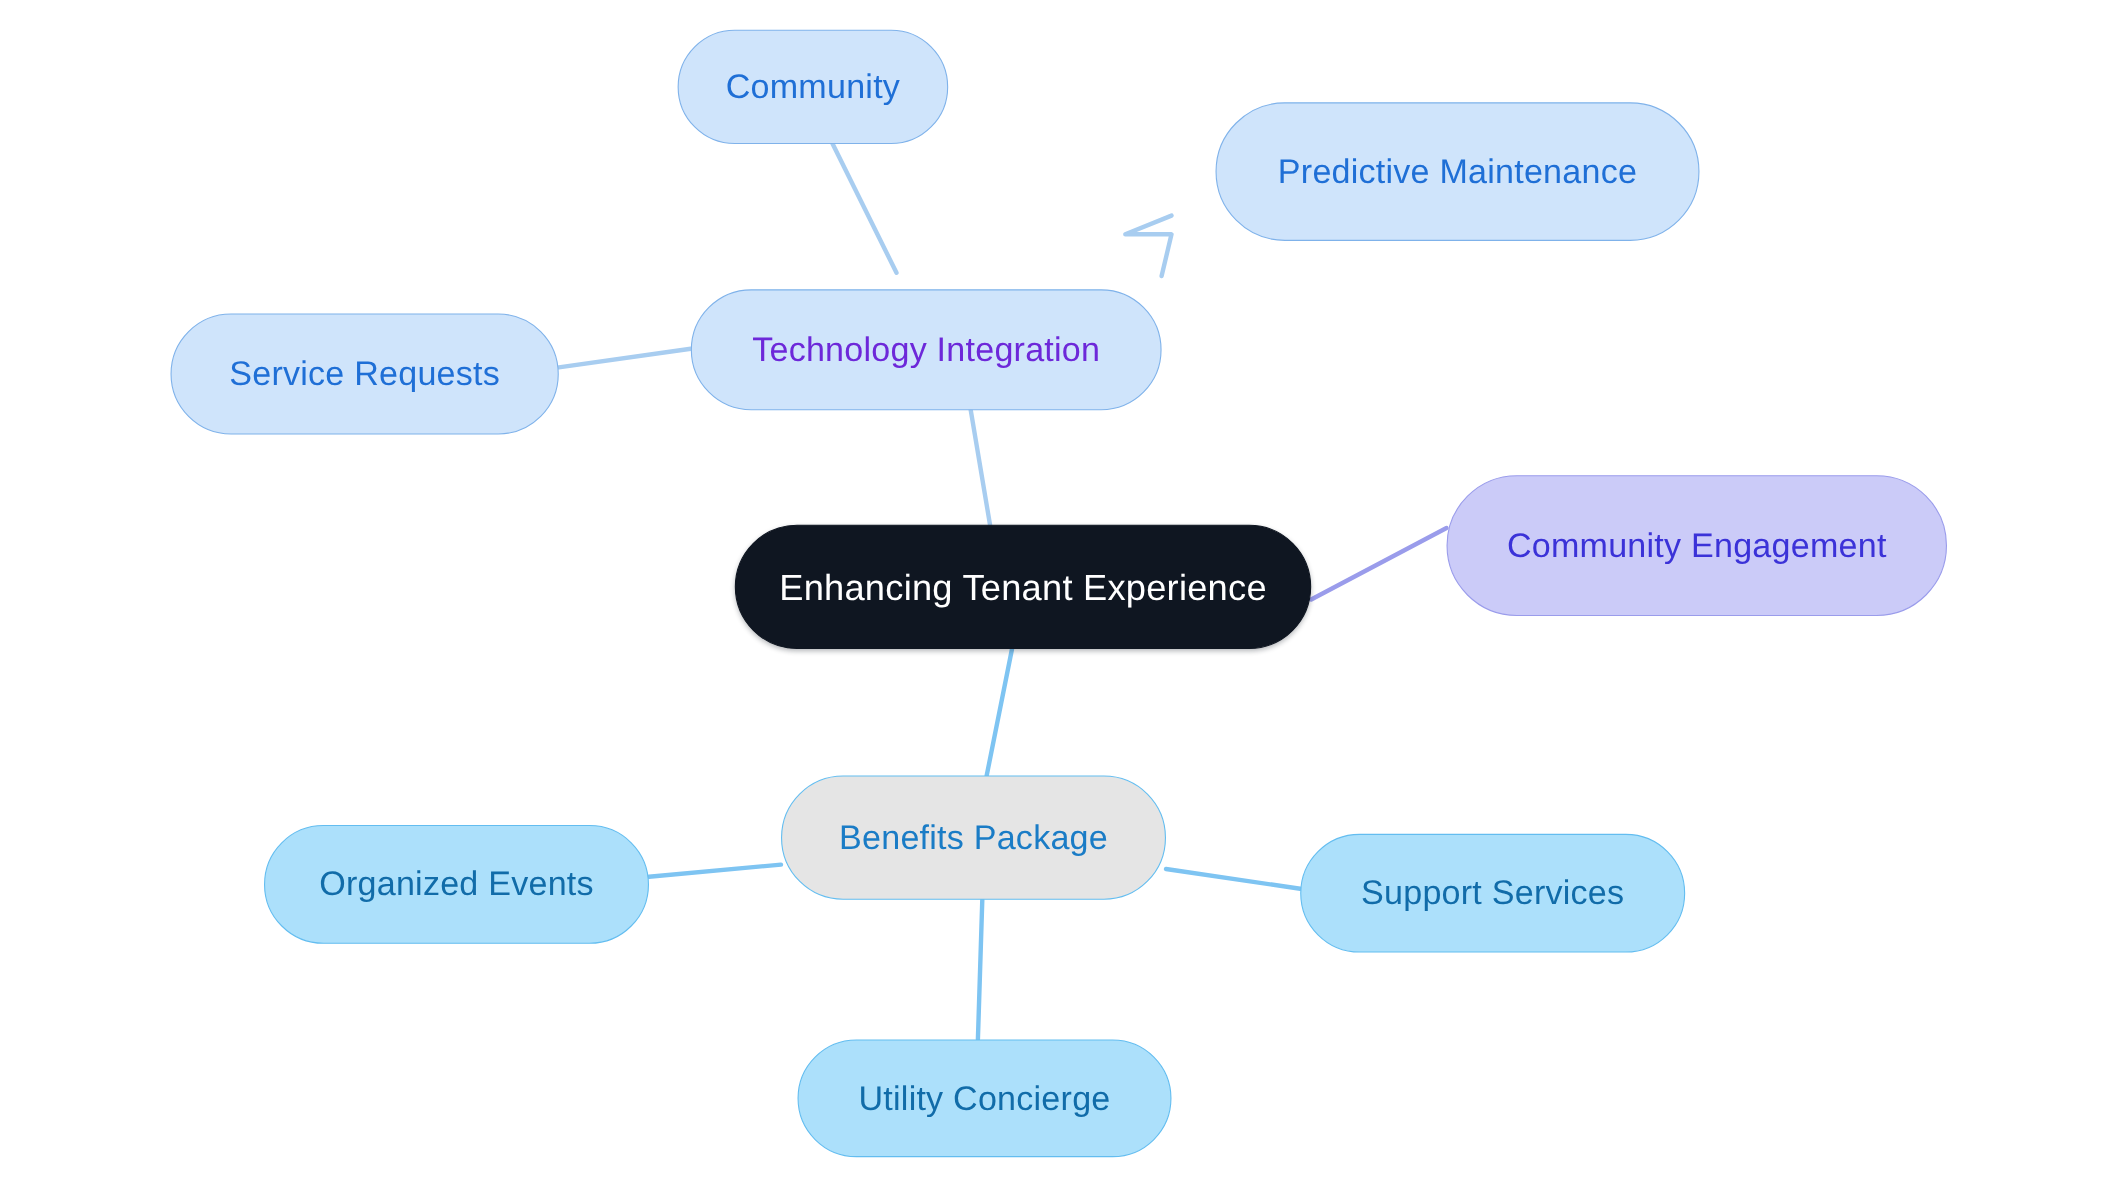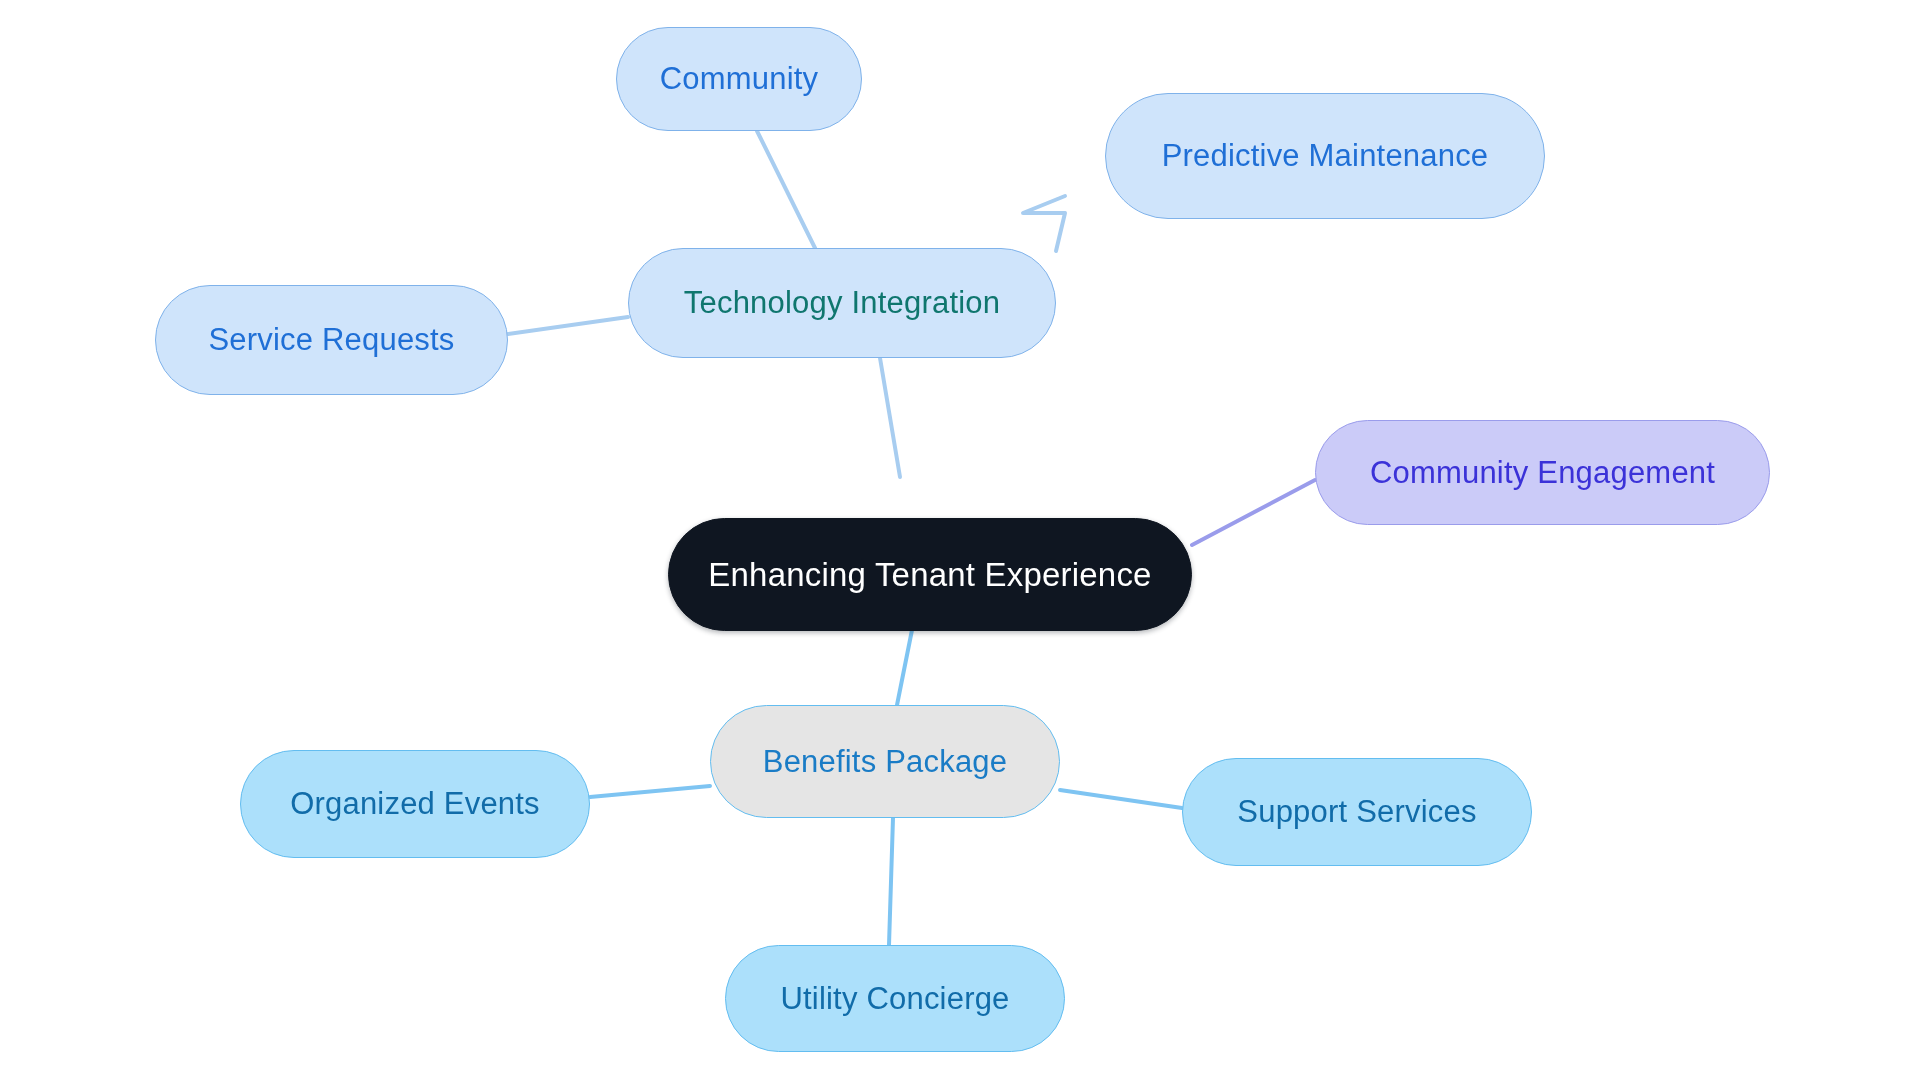--- a/index.html
+++ b/index.html
@@ -35,27 +35,27 @@
     white-space: nowrap;
     letter-spacing: 0.2px;
   }
   .node-root {
     background: #0f1621;
     color: #ffffff;
     border: 1px solid #0f1621;
     box-shadow: 0 2px 5px rgba(15,22,33,0.30);
     font-size: 33px;
     font-weight: 400;
-    margin-top: 41px;
   }
   .node-branch-tech {
     background: #cfe4fb;
     border: 1.6px solid #7fb2ea;
-    color: #0f766e;
+    color: #6d28d9;
     font-size: 31px;
+    margin-top: 15px;
   }
   .node-leaf-tech {
     background: #cfe4fb;
     border: 1.6px solid #7fb2ea;
     color: #1f6fd6;
     font-size: 31px;
   }
   .node-branch-benefits {
     background: #e5e5e5;
     border: 1.6px solid #63bdf0;
@@ -101,21 +101,21 @@
   <div class="node node-root" style="left:668px; top:477px; width:524px; height:113px;">Enhancing Tenant Experience</div>
 
   <div class="node node-branch-tech" style="left:628px; top:248px; width:428px; height:110px;">Technology Integration</div>
 
   <div class="node node-leaf-tech" style="left:616px; top:27px; width:246px; height:104px;">Community</div>
 
   <div class="node node-leaf-tech" style="left:1105px; top:93px; width:440px; height:126px;">Predictive Maintenance</div>
 
   <div class="node node-leaf-tech" style="left:155px; top:285px; width:353px; height:110px;">Service Requests</div>
 
-  <div class="node node-branch-community" style="left:1315px; top:420px; width:455px; height:105px;">Community Engagement</div>
+  <div class="node node-branch-community" style="left:1315px; top:432px; width:455px; height:128px;">Community Engagement</div>
 
   <div class="node node-branch-benefits" style="left:710px; top:705px; width:350px; height:113px;">Benefits Package</div>
 
   <div class="node node-leaf-benefits" style="left:240px; top:750px; width:350px; height:108px;">Organized Events</div>
 
   <div class="node node-leaf-benefits" style="left:1182px; top:758px; width:350px; height:108px;text-align:right;">Support Services</div>
 
   <div class="node node-leaf-benefits" style="left:725px; top:945px; width:340px; height:107px;">Utility Concierge</div>
 
 </div>

